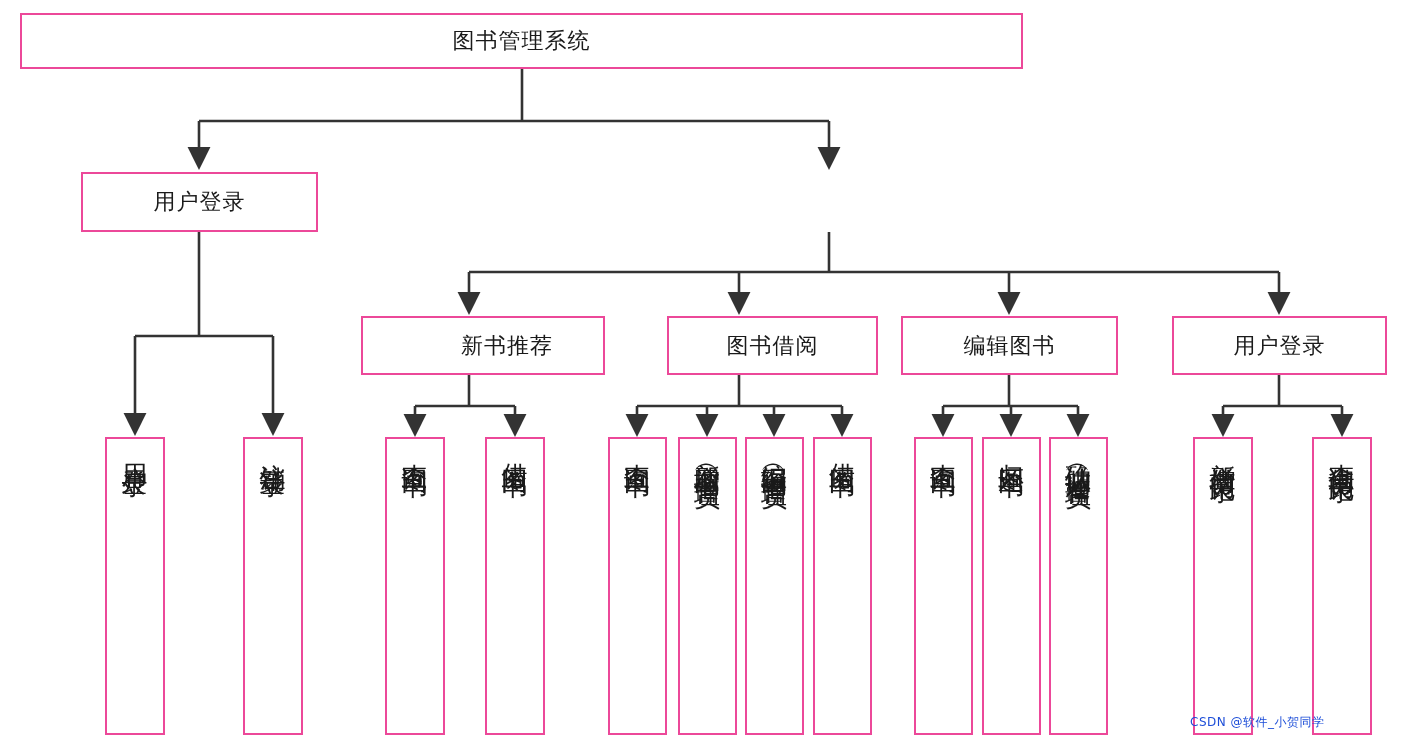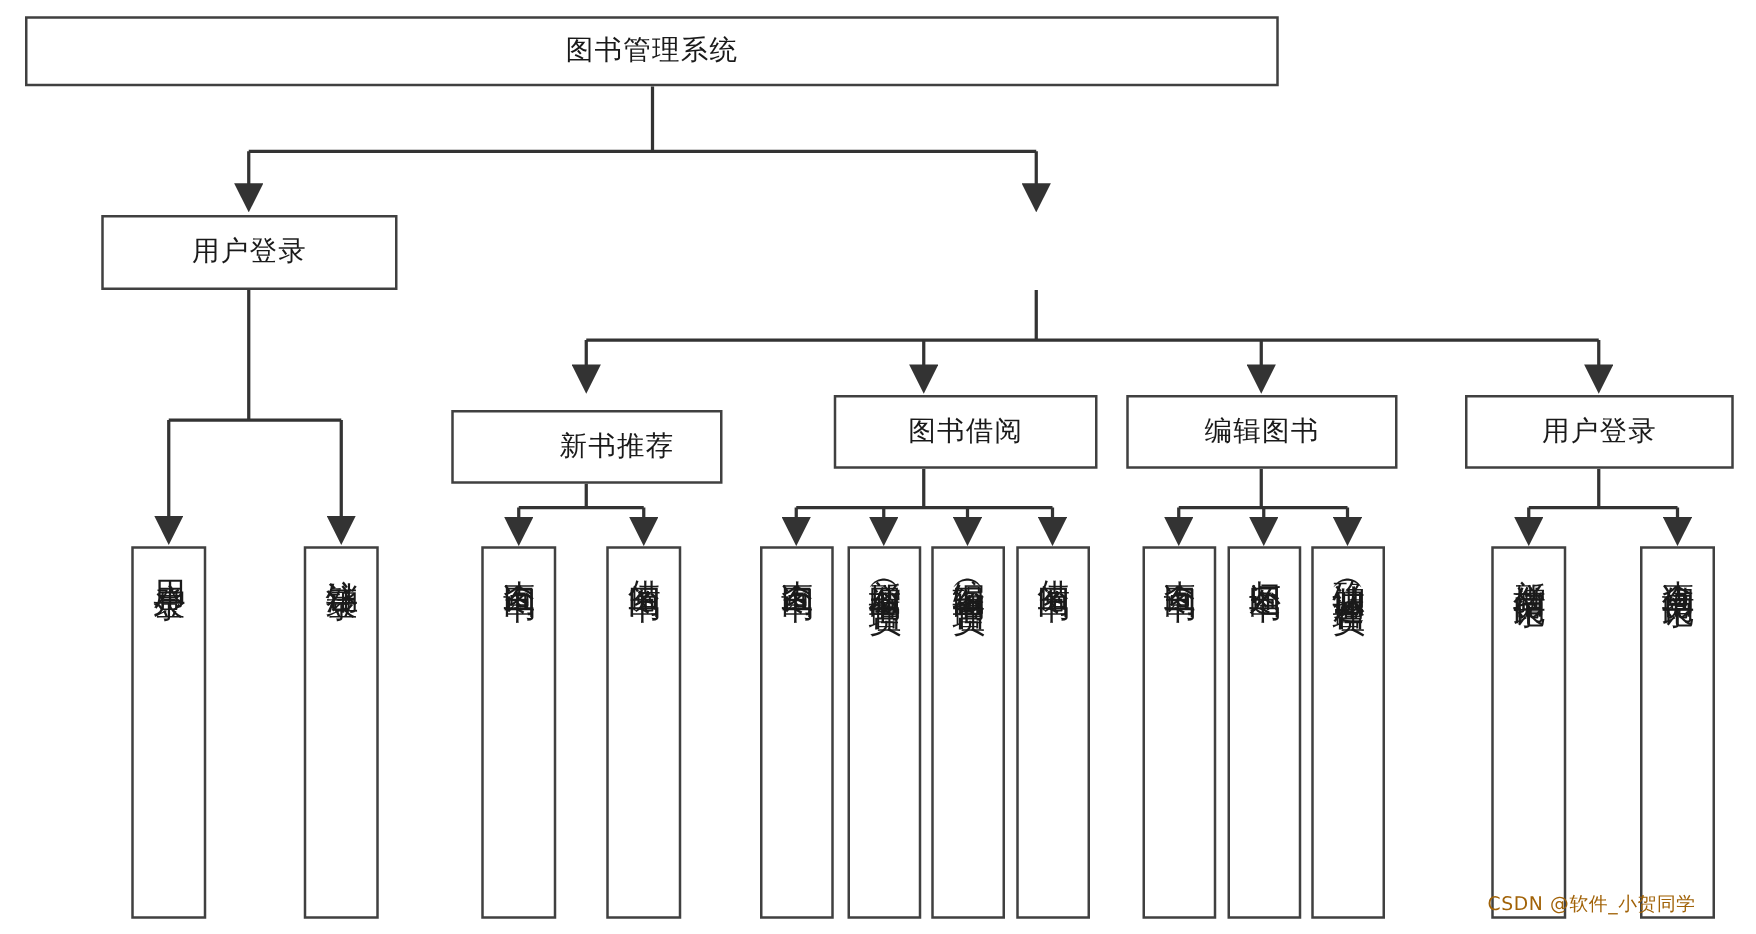--- a/index.html
+++ b/index.html
@@ -23,21 +23,21 @@
     left: 0;
     top: 0;
     width: 1405px;
     height: 747px;
     pointer-events: none;
   }
   .node {
     position: absolute;
     box-sizing: border-box;
     background: #ffffff;
-    border: 2px solid #404040;
+    border: 2px solid #ec4899;
     display: flex;
     align-items: center;
     justify-content: center;
     color: #1a1a1a;
   }
   .node-label {
     display: block;
     text-align: center;
     line-height: 1.18;
     color: #1a1a1a;
@@ -54,22 +54,22 @@
   .node.vert .node-label {
     writing-mode: vertical-rl;
     text-orientation: upright;
     font-size: 26px;
     letter-spacing: 3px;
     line-height: 1;
     margin: 0 auto;
   }
   .watermark {
     position: absolute;
-    font-size: 15px;
-    color: #a16207;
+    font-size: 12px;
+    color: #1d4ed8;
     white-space: nowrap;
     letter-spacing: 0.5px;
   }
 </style>
 </head>
 <body>
 
 <div id="diagram-root">
 
   <svg id="edge-layer" viewBox="0 0 1405 747" width="1405" height="747" xmlns="http://www.w3.org/2000/svg">
@@ -123,21 +123,21 @@
   </svg>
 
   <div class="node horiz" style="left:20px; top:13px; width:1003px; height:56px;">
     <span class="node-label">图书管理系统</span>
   </div>
 
   <div class="node horiz" style="left:81px; top:172px; width:237px; height:60px;">
     <span class="node-label">用户登录</span>
   </div>
 
-  <div class="node horiz" style="left:361px; top:328px; width:217px; height:59px;padding-left:48px;">
+  <div class="node horiz" style="left:361px; top:316px; width:244px; height:59px;padding-left:48px;">
     <span class="node-label">新书推荐</span>
   </div>
   <div class="node horiz" style="left:634px; top:316px; width:211px; height:59px;margin-left:33px;">
     <span class="node-label">图书借阅</span>
   </div>
   <div class="node horiz" style="left:901px; top:316px; width:217px; height:59px;">
     <span class="node-label">编辑图书</span>
   </div>
   <div class="node horiz" style="left:1172px; top:316px; width:215px; height:59px;">
     <span class="node-label">用户登录</span>

